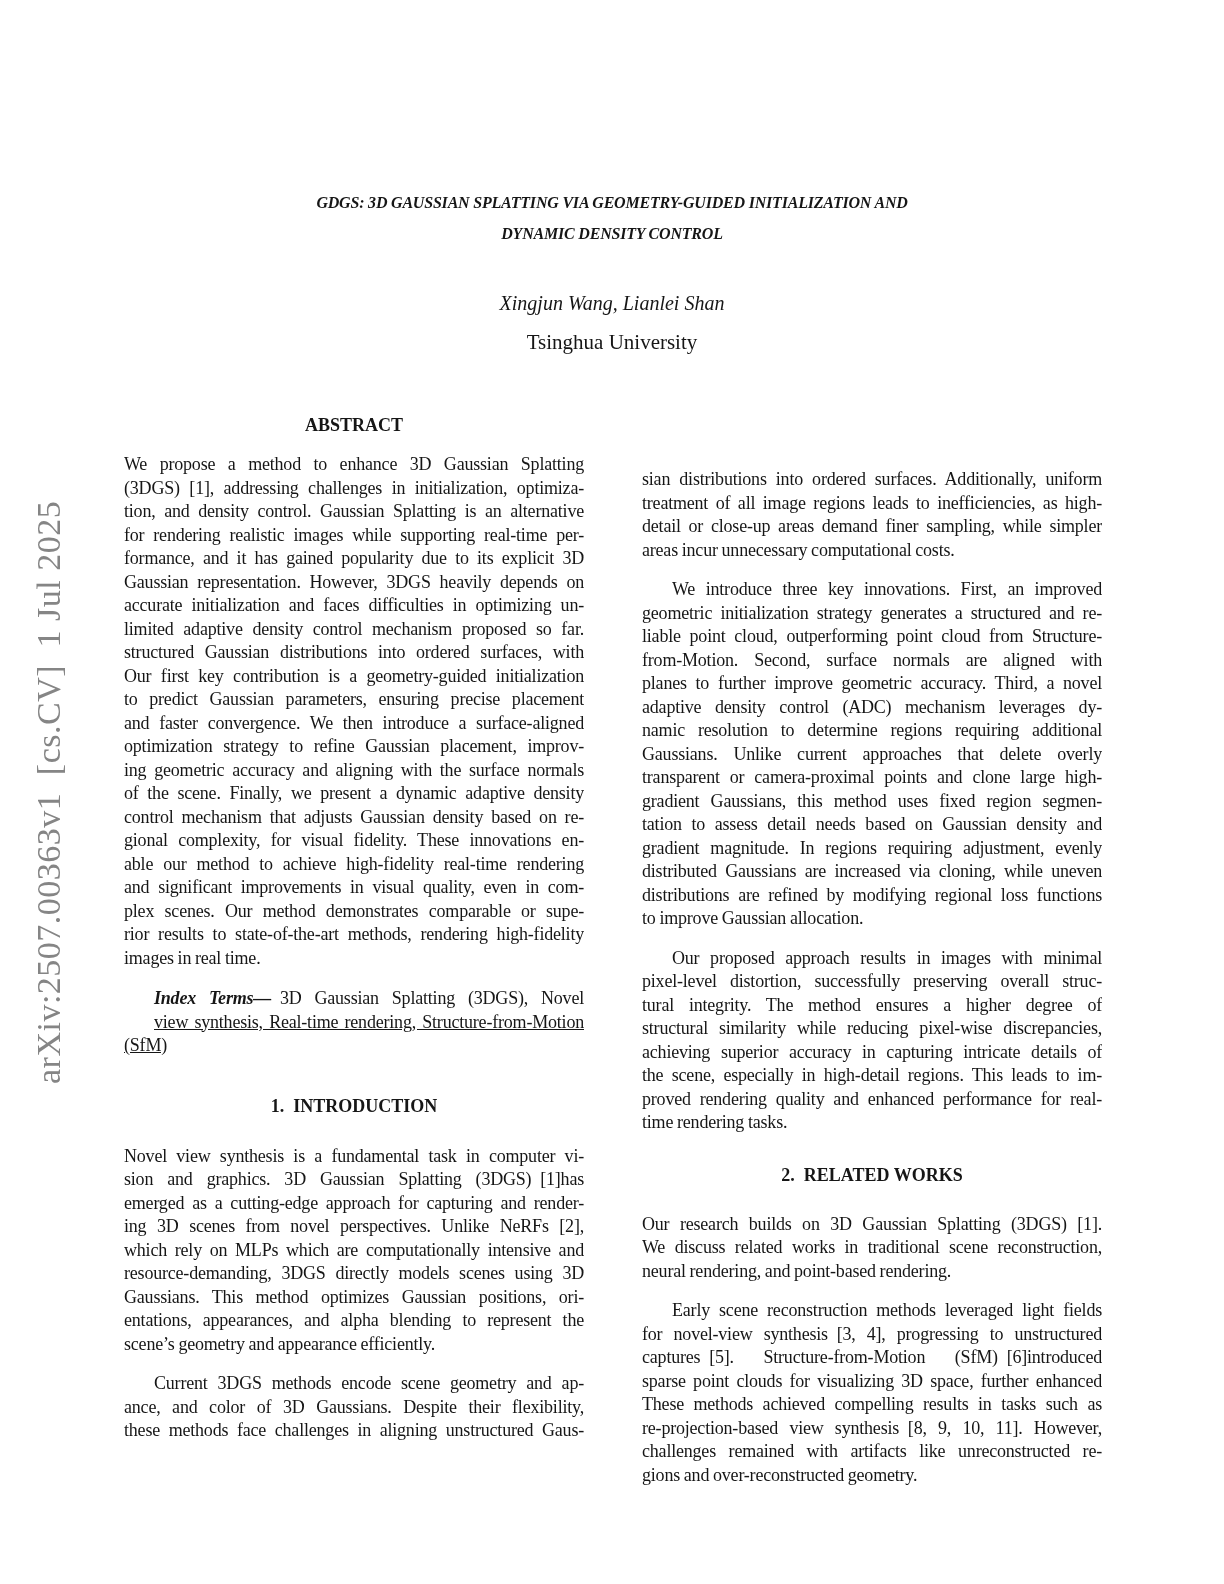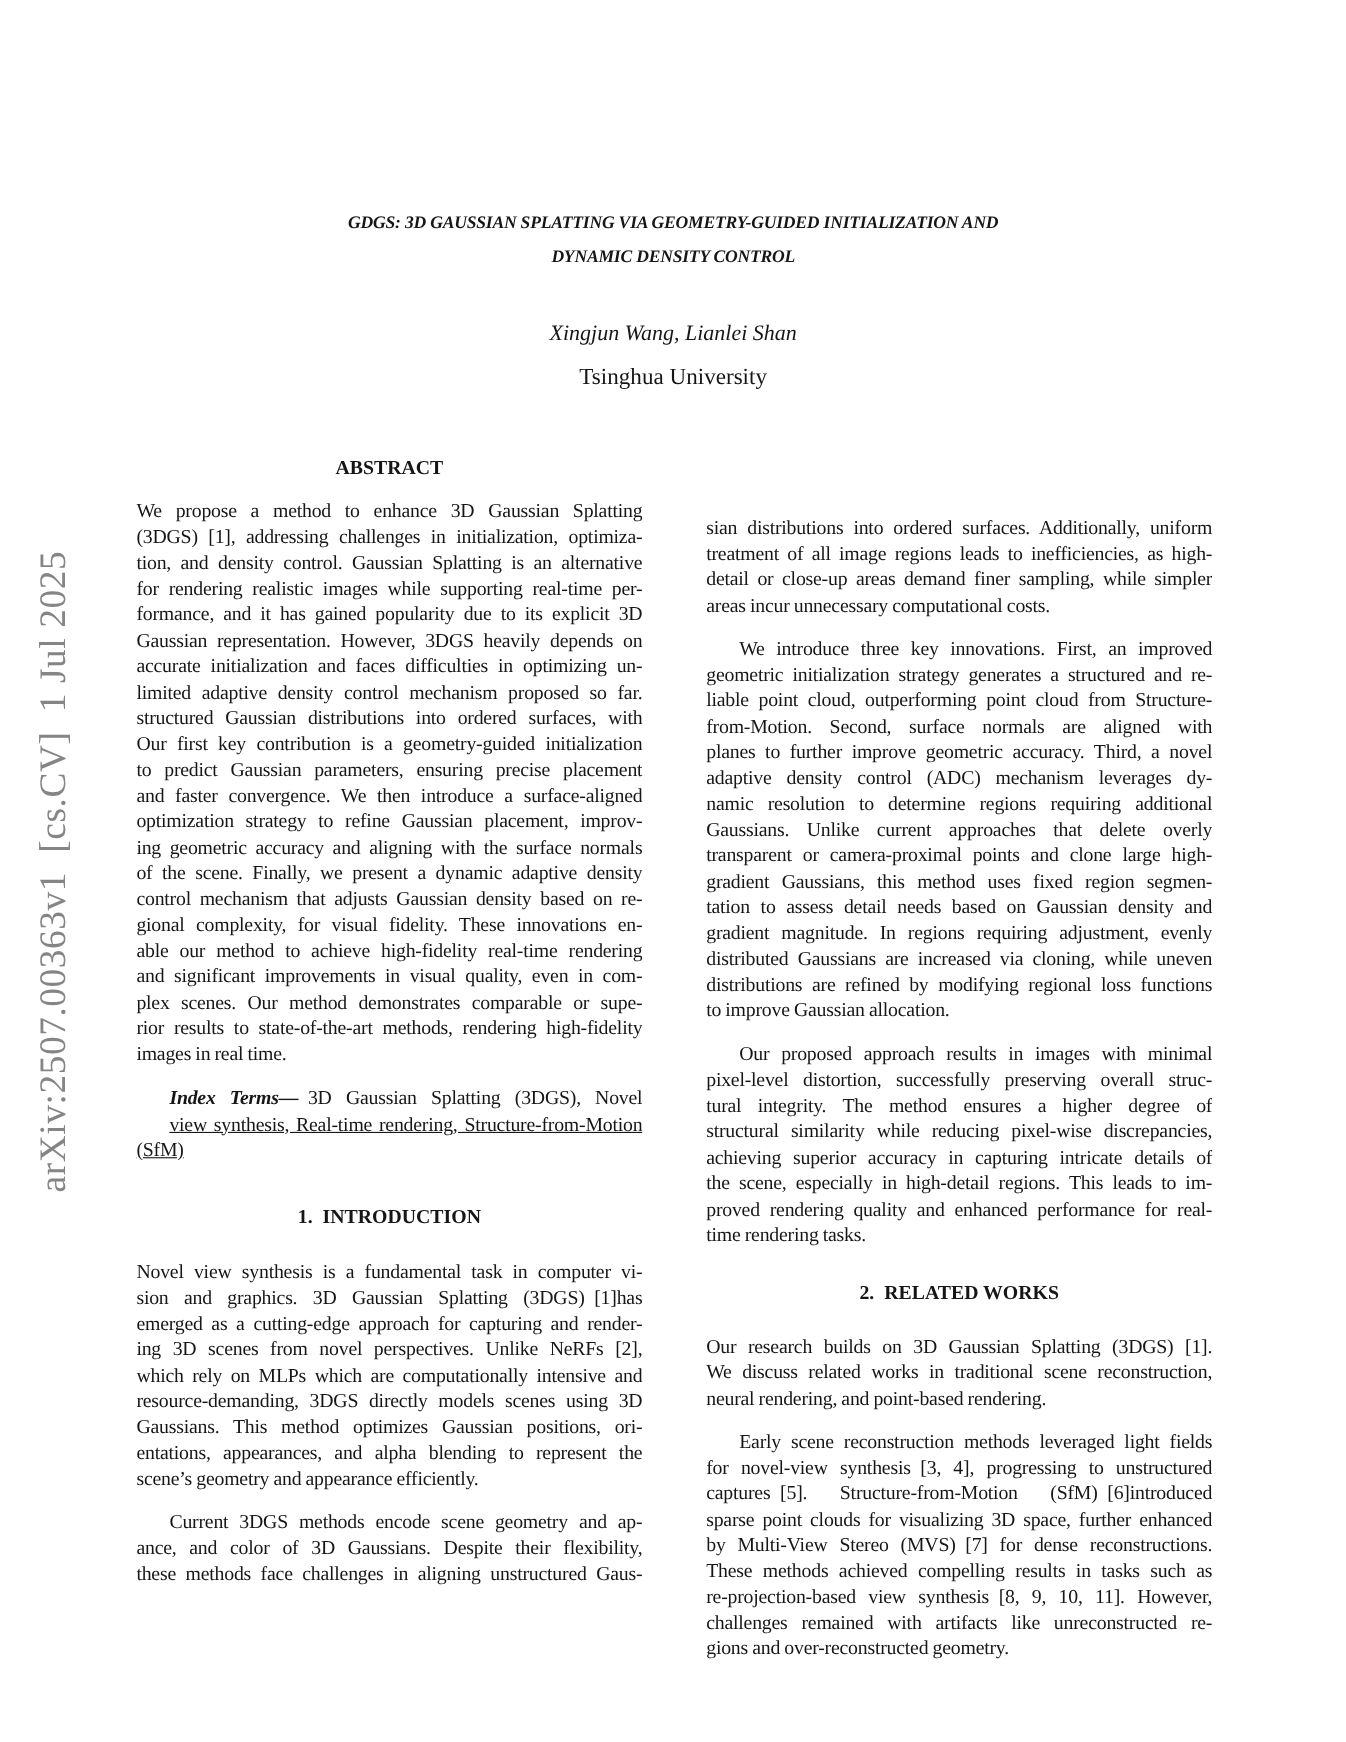--- a/index.html
+++ b/index.html
@@ -193,21 +193,20 @@
         <div class="ln">Our research builds on 3D Gaussian Splatting (3DGS) [1].</div>
         <div class="ln">We discuss related works in traditional scene reconstruction,</div>
         <div class="ln fin">neural rendering, and point-based rendering.</div>
       </div>
 
     <div class="para indent">
         <div class="ln">Early scene reconstruction methods leveraged light fields</div>
         <div class="ln">for novel-view synthesis [3, 4], progressing to unstructured</div>
         <div class="ln">captures [5]. Structure-from-Motion (SfM) [6]introduced</div>
         <div class="ln">sparse point clouds for visualizing 3D space, further enhanced</div>
-        <div class="ln">by Multi-View Stereo (MVS) [7] for dense reconstructions.</div>
         <div class="ln">These methods achieved compelling results in tasks such as</div>
         <div class="ln">re-projection-based view synthesis [8, 9, 10, 11]. However,</div>
         <div class="ln">challenges remained with artifacts like unreconstructed re-</div>
         <div class="ln fin">gions and over-reconstructed geometry.</div>
       </div>
   </div>
 
 </div>
 
 </body></html>

